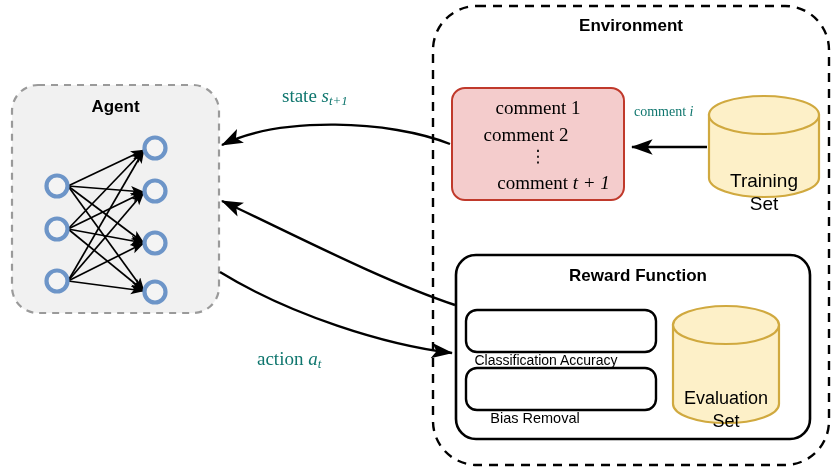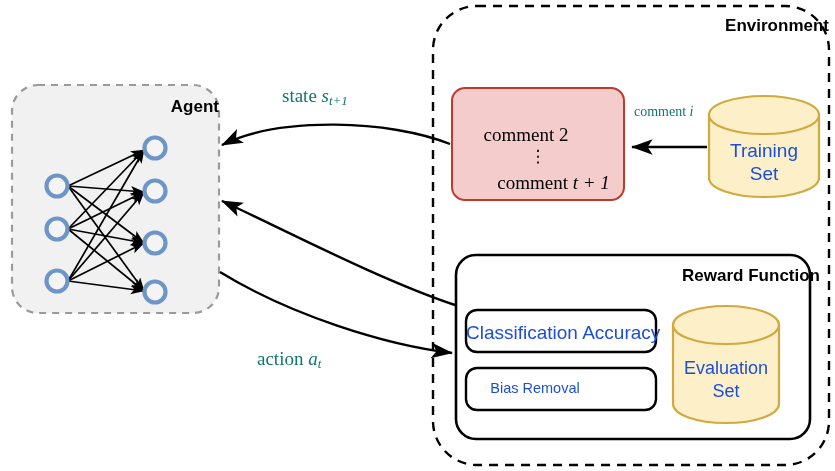--- a/index.html
+++ b/index.html
@@ -28,28 +28,29 @@
     color: #0f766e;
     white-space: nowrap;
     line-height: 1.05;
   }
   .hdr {
     position: absolute;
     font-family: "Liberation Sans", sans-serif;
     font-weight: bold;
     color: #000;
     white-space: nowrap;
-    text-align: right;
+    text-align: center;
   }
   .boxtxt {
     position: absolute;
     font-family: "Liberation Sans", sans-serif;
-    color: #1d4ed8;
+    color: #000000;
     white-space: nowrap;
     text-align: center;
+    margin-top: 30px;
   }
   .sertxt {
     position: absolute;
     font-family: "Liberation Serif", serif;
     color: #000;
     white-space: nowrap;
     text-align: center;
   }
   sub {
     font-size: 0.68em;
@@ -126,31 +127,32 @@
 
     <path d="M220,272 C290,315 385,345 452,353" fill="none" stroke="#000" stroke-width="2.4" marker-end="url(#ah)"></path>
 
     <path d="M707,147 L632,147" fill="none" stroke="#000" stroke-width="2.4" marker-end="url(#ah)"></path>
   </svg>
 
   <div class="hdr" style="left:433px; top:16px; width:396px; font-size:17px;">Environment</div>
 
   <div class="hdr" style="left:12px; top:97px; width:207px; font-size:17px;">Agent</div>
 
+  <div class="sertxt" style="left:452px; top:97px; width:172px; font-size:19px;">comment 1</div>
   <div class="sertxt" style="left:452px; top:124px; width:148px; font-size:19px;">comment 2</div>
   <div class="sertxt" style="left:452px; top:146px; width:172px; font-size:17px;">⋮</div>
   <div class="sertxt" style="left:452px; top:172px; width:203px; font-size:19px;">
     <span>comment </span><span class="ital">t + 1</span>
   </div>
 
   <div class="boxtxt" style="left:709px; top:140px; width:110px; font-size:19px;">Training</div>
   <div class="boxtxt" style="left:709px; top:163px; width:110px; font-size:19px;">Set</div>
 
   <div class="hdr" style="left:456px; top:266px; width:364px; font-size:17px;">Reward Function</div>
-  <div class="boxtxt" style="left:466px; top:322px; width:160px; font-size:19px;">Classification Accuracy</div>
+  <div class="boxtxt" style="left:466px; top:322px; width:160px; font-size:14px;">Classification Accuracy</div>
   <div class="boxtxt" style="left:440px; top:380px; width:190px; font-size:14.5px;">Bias Removal</div>
 
   <div class="boxtxt" style="left:669px; top:358px; width:114px; font-size:18px;">Evaluation</div>
   <div class="boxtxt" style="left:669px; top:381px; width:114px; font-size:18px;">Set</div>
 
   <div class="lbl" style="left:282px; top:86px; font-size:19px;">
     <span>state </span><span class="ital">s</span><sub class="ital">t+1</sub>
   </div>
 
 

